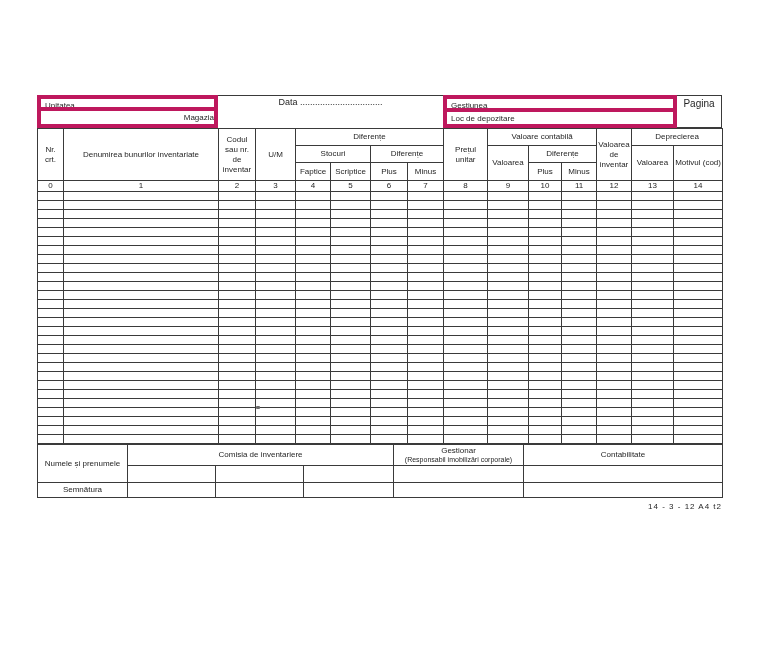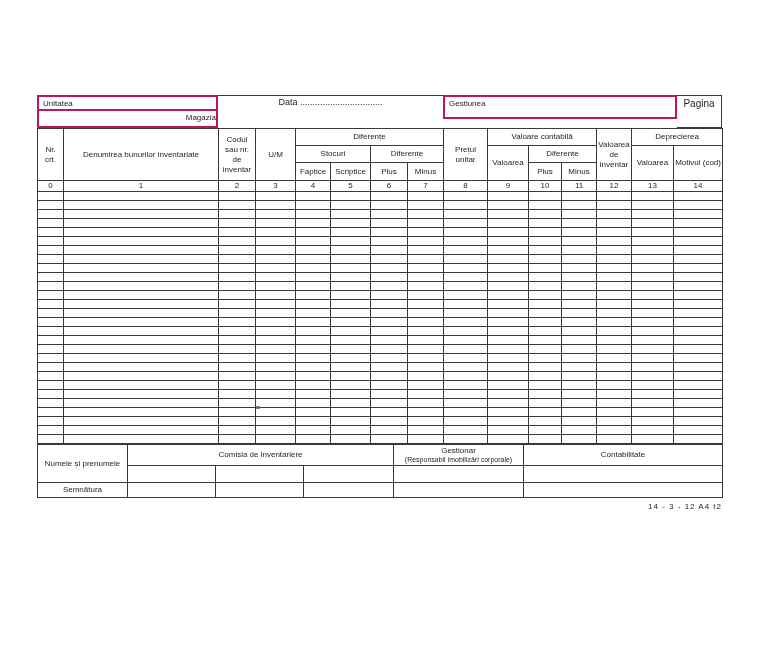--- a/index.html
+++ b/index.html
@@ -12,24 +12,24 @@
   }
   .page { position: relative; width: 758px; height: 651px; background: #ffffff; }
   .form { position: absolute; left: 37px; top: 95px; width: 685px; }
 
   
   .tophdr { display: flex; width: 685px; height: 33px; box-sizing: border-box; }
   .zone-a { width: 181px; display: flex; flex-direction: column; box-sizing: border-box; }
   .zone-b { width: 225px; box-sizing: border-box; border-top: 1px solid #3a3a3a; text-align: center; }
   .zone-c { width: 234px; display: flex; flex-direction: column; box-sizing: border-box; }
   .zone-d { width: 45px; box-sizing: border-box; border: 1px solid #3a3a3a; border-left: none; font-size: 10px; padding-top: 2px; text-align: center; }
-  .box { box-sizing: border-box; border: 2px solid #be185d; font-size: 8px; padding: 2px 0 0 4px; overflow: hidden; }
+  .box { box-sizing: border-box; border: 4px solid #be185d; font-size: 8px; padding: 2px 0 0 4px; overflow: hidden; }
   .box-unitatea { height: 16px; }
   .box-magazia  { height: 17px; border-top: none; text-align: right; }
-  .box-gestiunea { height: 24px; }
+  .box-gestiunea { height: 17px; }
   .box-loc       { height: 16px; border-top: none; }
   .form-title { font-size: 15px; font-weight: bold; letter-spacing: 0.2px; margin-top: 2px; }
   .form-date  { font-size: 9px; margin-top: 1px; }
 
   
   table { border-collapse: collapse; table-layout: fixed; width: 685px; }
   td, th { border: 1px solid #3a3a3a; box-sizing: border-box; padding: 0; }
   th { font-weight: normal; font-size: 8px; line-height: 1.25; text-align: center; vertical-align: middle; padding: 1px 1px; }
   tr.hdr-r1 { height: 17px; }
   tr.hdr-r2 { height: 17px; }
@@ -66,20 +66,23 @@
         <div class="box box-magazia">
           <span>Magazia</span>
         </div>
       </div>
       <div class="zone-b">
         <div class="form-date">Data .................................</div>
       </div>
       <div class="zone-c">
         <div class="box box-gestiunea">
           <span>Gestiunea</span>
+        </div>
+        <div class="box box-loc">
+          <span>Loc de depozitare</span>
         </div>
       </div>
       <div class="zone-d">
         <span>Pagina</span>
       </div>
     </div>
 
     <table class="main-table">
       <colgroup>
         <col style="width:26px">

